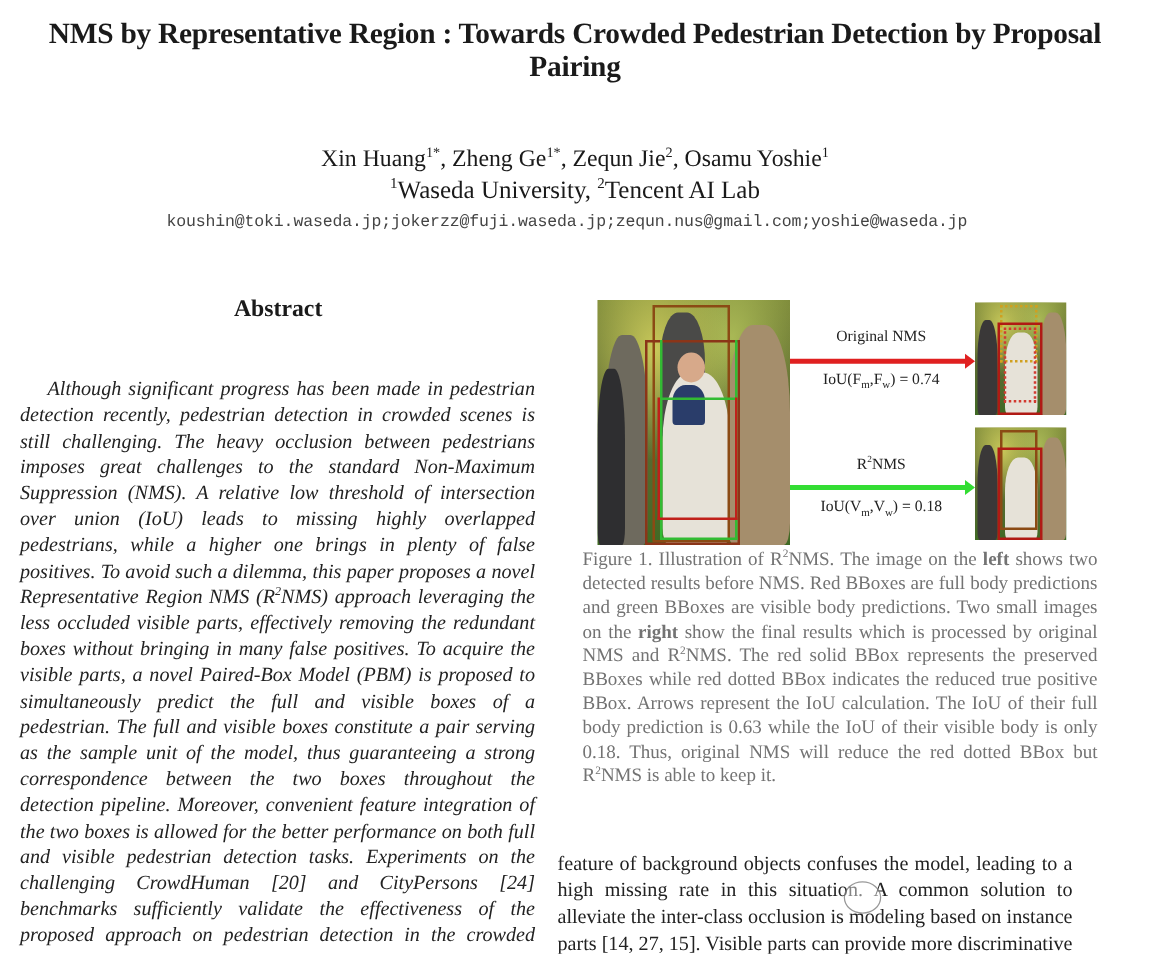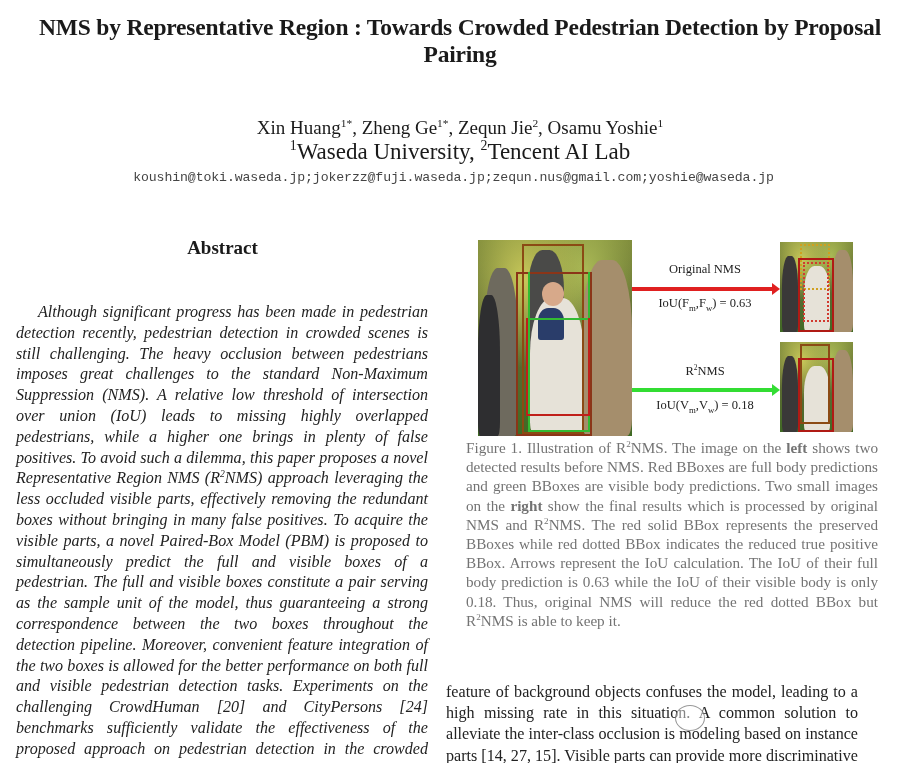--- a/index.html
+++ b/index.html
@@ -11,21 +11,21 @@
       position: absolute; left: 20px; top: 14px; width: 880px;
       text-align: center; font-weight: bold; font-size: 23.5px; line-height: 27px;
       letter-spacing: -0.2px;
     }
     .authors {
       position: absolute; left: 0; top: 116px; width: 920px;
       text-align: center; font-size: 19px; line-height: 24px;
     }
     .affil {
       position: absolute; left: 0; top: 140px; width: 920px;
-      text-align: center; font-size: 23px; line-height: 24px;
+      text-align: center; font-size: 20px; line-height: 24px;
     }
     .emails {
       position: absolute; left: 0; top: 170px; width: 907px;
       text-align: center; font-family: "Liberation Mono", "DejaVu Sans Mono", monospace;
       font-size: 13.2px; color: #444; letter-spacing: -0.1px;
     }
     sup { font-size: 0.6em; vertical-align: super; line-height: 0; }
     .abstract-heading {
       position: absolute; left: 15px; top: 237px; width: 415px;
       text-align: center; font-weight: bold; font-size: 19px;
@@ -117,21 +117,21 @@
     <div class="person" style="left:60px;top:68px;width:26px;height:32px;background:#2a3d6a;"></div>
     <div class="box" style="left:44px;top:4px;width:62px;height:190px;border:2px solid #8b4a14;"></div>
     <div class="box" style="left:38px;top:32px;width:76px;height:164px;border:2px solid #8b3518;"></div>
     <div class="box" style="left:50px;top:32px;width:62px;height:160px;border:2px solid #33bb33;border-top:none;"></div>
     <div class="box" style="left:50px;top:4px;width:62px;height:76px;border:2px solid #33bb33;border-top:none;border-left:none;border-right:none;"></div>
     <div class="box" style="left:48px;top:78px;width:64px;height:98px;border:2px solid #c0201a;border-top:none;"></div>
   </div>
 
   <div class="fig-label" style="top:22px;">Original NMS</div>
   <div class="arrow arrow-red"></div>
-  <div class="fig-label" style="top:56px;"><span>IoU(F</span><sub>m</sub><span>,F</span><sub>w</sub><span>) = 0.63</span></div>
+  <div class="fig-label" style="top:56px;"><span>IoU(F</span><sub>m</sub><span>,F</span><sub>w</sub><span>) = 0.74</span></div>
 
   <div class="fig-label" style="top:124px;text-align:center;"><span>R</span><sup>2</sup><span>NMS</span></div>
   <div class="arrow arrow-green"></div>
   <div class="fig-label" style="top:158px;"><span>IoU(V</span><sub>m</sub><span>,V</span><sub>w</sub><span>) = 0.18</span></div>
 
   <div class="photo small-photo small-top">
     <div class="person" style="left:2px;top:14px;width:16px;height:76px;background:#3a3838;"></div>
     <div class="person" style="left:52px;top:8px;width:21px;height:82px;background:#a58e6c;"></div>
     <div class="person" style="left:24px;top:24px;width:26px;height:66px;background:#e6e2d8;"></div>
     <div class="box" style="left:20px;top:2px;width:30px;height:46px;border:2px dotted #d0a020;"></div>

